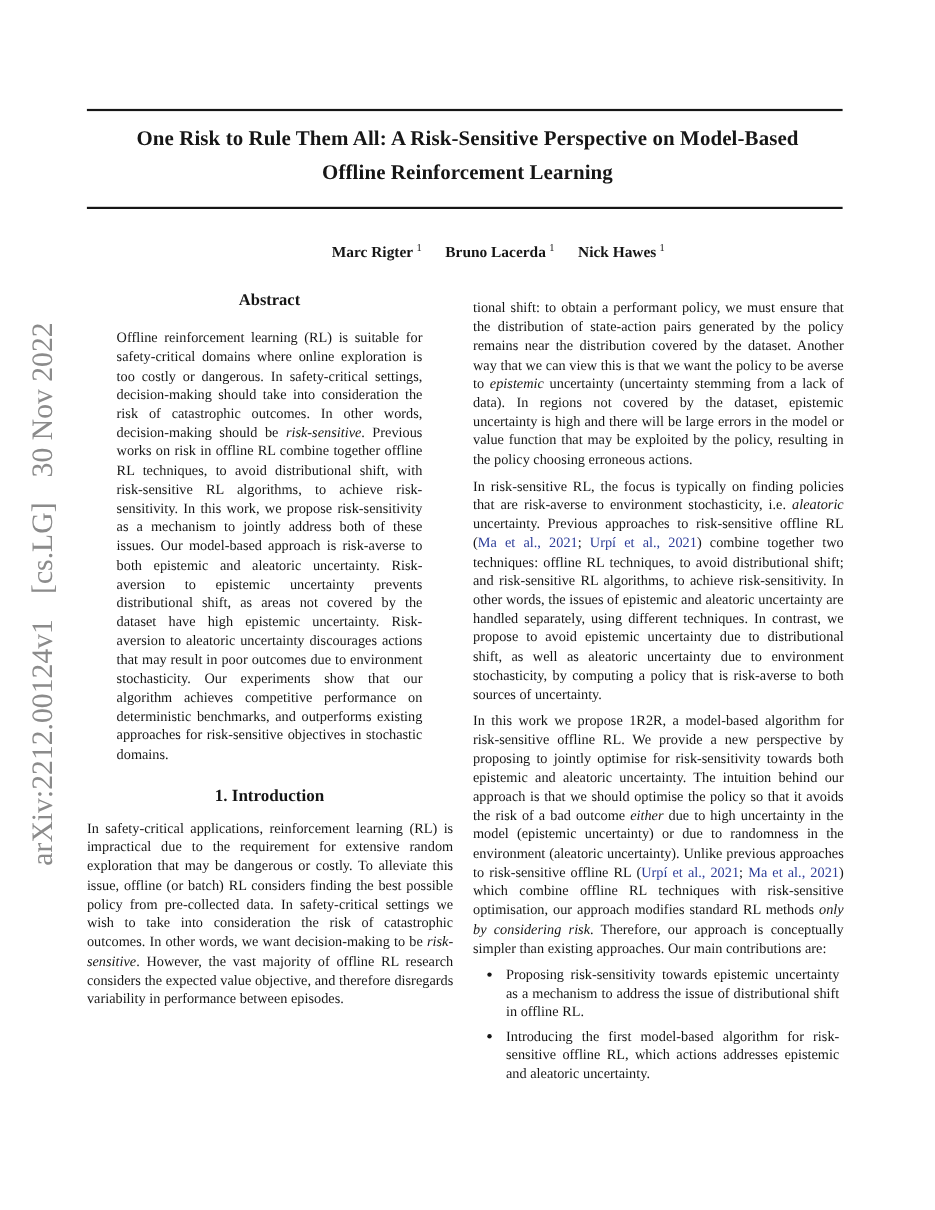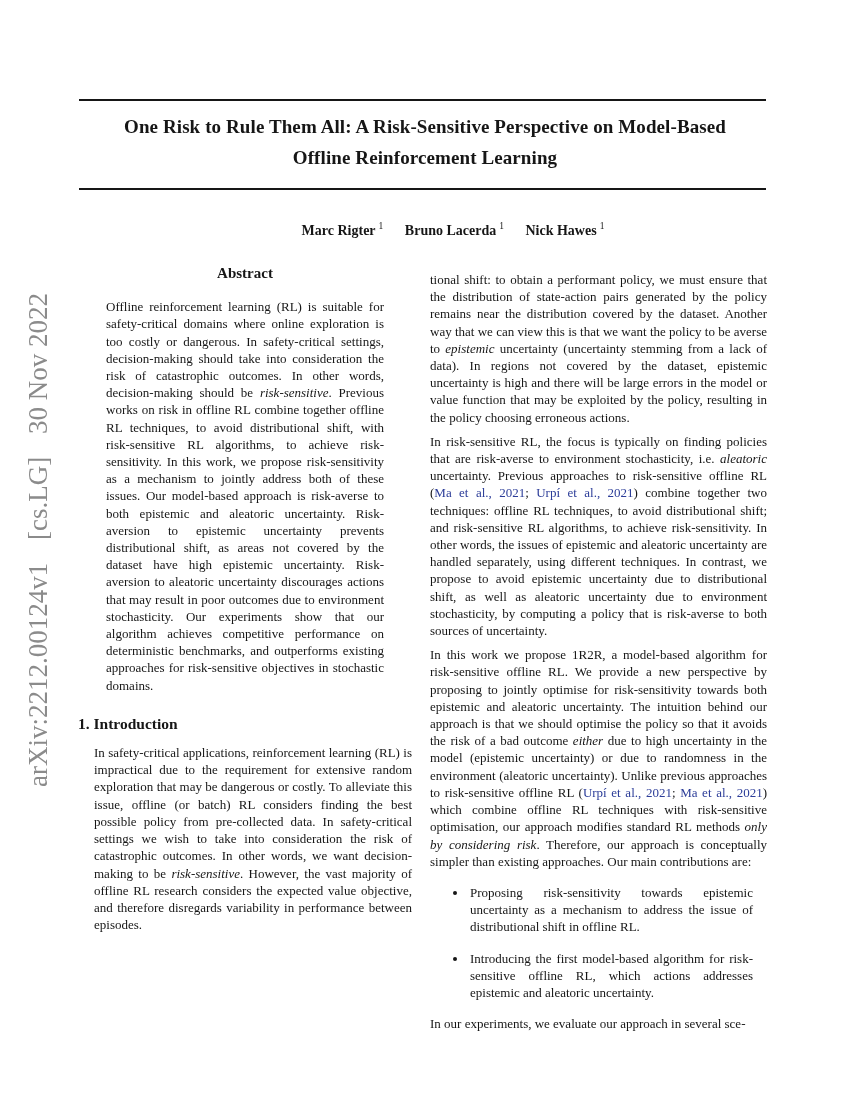--- a/index.html
+++ b/index.html
@@ -40,35 +40,35 @@
   }
   .arxiv span{margin:0 8px;}
 
   .col{position:absolute;top:265px;text-align:justify;font-size:13px;line-height:17.2px;}
   .col-left{left:78px;width:334px;}
   .col-right{left:430px;width:337px;}
 
   .abstract-heading{text-align:center;font-weight:bold;font-size:15px;margin:0 0 11px 0;}
   .abstract-body{width:278px;margin:16px auto;}
 
-  .section-heading{font-weight:bold;font-size:15.5px;margin:21px 0 12px 0;text-align:left;}
+  .section-heading{font-weight:bold;font-size:15.5px;margin:21px 0 12px 0;text-align:center;}
 
   .para{margin:0 0 7px 0;}
-  .para-tight{margin:0 0 2px 16px;}
+  .para-tight{margin:0 0 2px 1px;}
 
   .seg-i{font-style:italic;}
   .seg-cite{color:var(--cite);}
   .seg-sup{vertical-align:super;font-size:68%;line-height:0;}
 
   .footnote-block{margin-top:7px;}
   .footnote-rule{width:84px;height:1px;background:#2a2a2a;margin:0 0 5px 0;}
   .footnote{font-size:11.4px;line-height:14px;text-align:justify;text-indent:10px;}
 
   ul.contributions{margin:3px 0 7px 0;padding:0 0 0 24px;list-style:disc outside;}
-  ul.contributions li{margin:14px;padding:0 0 0 2px;text-align:justify;}
+  ul.contributions li{margin:4px;padding:0 0 0 2px;text-align:justify;}
 </style>
 </head>
 <body>
 
 <div class="page">
 
   <div class="rule rule-top"></div>
 
   <div class="title">One Risk to Rule Them All: A Risk-Sensitive Perspective on Model-Based Offline Reinforcement Learning</div>
 
@@ -96,16 +96,15 @@
   </div>
 
   <div class="col col-right">
     <p class="para" style="margin-top:6px"><span>tional shift: to obtain a performant policy, we must ensure that the distribution of state-action pairs generated by the policy remains near the distribution covered by the dataset. Another way that we can view this is that we want the policy to be averse to </span><span class="seg-i">epistemic</span><span> uncertainty (uncertainty stemming from a lack of data). In regions not covered by the dataset, epistemic uncertainty is high and there will be large errors in the model or value function that may be exploited by the policy, resulting in the policy choosing erroneous actions.</span></p>
     <p class="para"><span>In risk-sensitive RL, the focus is typically on finding policies that are risk-averse to environment stochasticity, i.e. </span><span class="seg-i">aleatoric</span><span> uncertainty. Previous approaches to risk-sensitive offline RL (</span><span class="seg-cite">Ma et al., 2021</span><span>; </span><span class="seg-cite">Urpí et al., 2021</span><span>) combine together two techniques: offline RL techniques, to avoid distributional shift; and risk-sensitive RL algorithms, to achieve risk-sensitivity. In other words, the issues of epistemic and aleatoric uncertainty are handled separately, using different techniques. In contrast, we propose to avoid epistemic uncertainty due to distributional shift, as well as aleatoric uncertainty due to environment stochasticity, by computing a policy that is risk-averse to both sources of uncertainty.</span></p>
     <p class="para"><span>In this work we propose 1R2R, a model-based algorithm for risk-sensitive offline RL. We provide a new perspective by proposing to jointly optimise for risk-sensitivity towards both epistemic and aleatoric uncertainty. The intuition behind our approach is that we should optimise the policy so that it avoids the risk of a bad outcome </span><span class="seg-i">either</span><span> due to high uncertainty in the model (epistemic uncertainty) or due to randomness in the environment (aleatoric uncertainty). Unlike previous approaches to risk-sensitive offline RL (</span><span class="seg-cite">Urpí et al., 2021</span><span>; </span><span class="seg-cite">Ma et al., 2021</span><span>) which combine offline RL techniques with risk-sensitive optimisation, our approach modifies standard RL methods </span><span class="seg-i">only by considering risk</span><span>. Therefore, our approach is conceptually simpler than existing approaches. Our main contributions are:</span></p>
     <ul class="contributions">
       <li><span>Proposing risk-sensitivity towards epistemic uncertainty as a mechanism to address the issue of distributional shift in offline RL.</span></li>
       <li><span>Introducing the first model-based algorithm for risk-sensitive offline RL, which actions addresses epistemic and aleatoric uncertainty.</span></li>
     </ul>
-    <p class="para"><span>In our experiments, we evaluate our approach in several sce-</span></p>
   </div>
 
 </div>
 
 </body></html>

